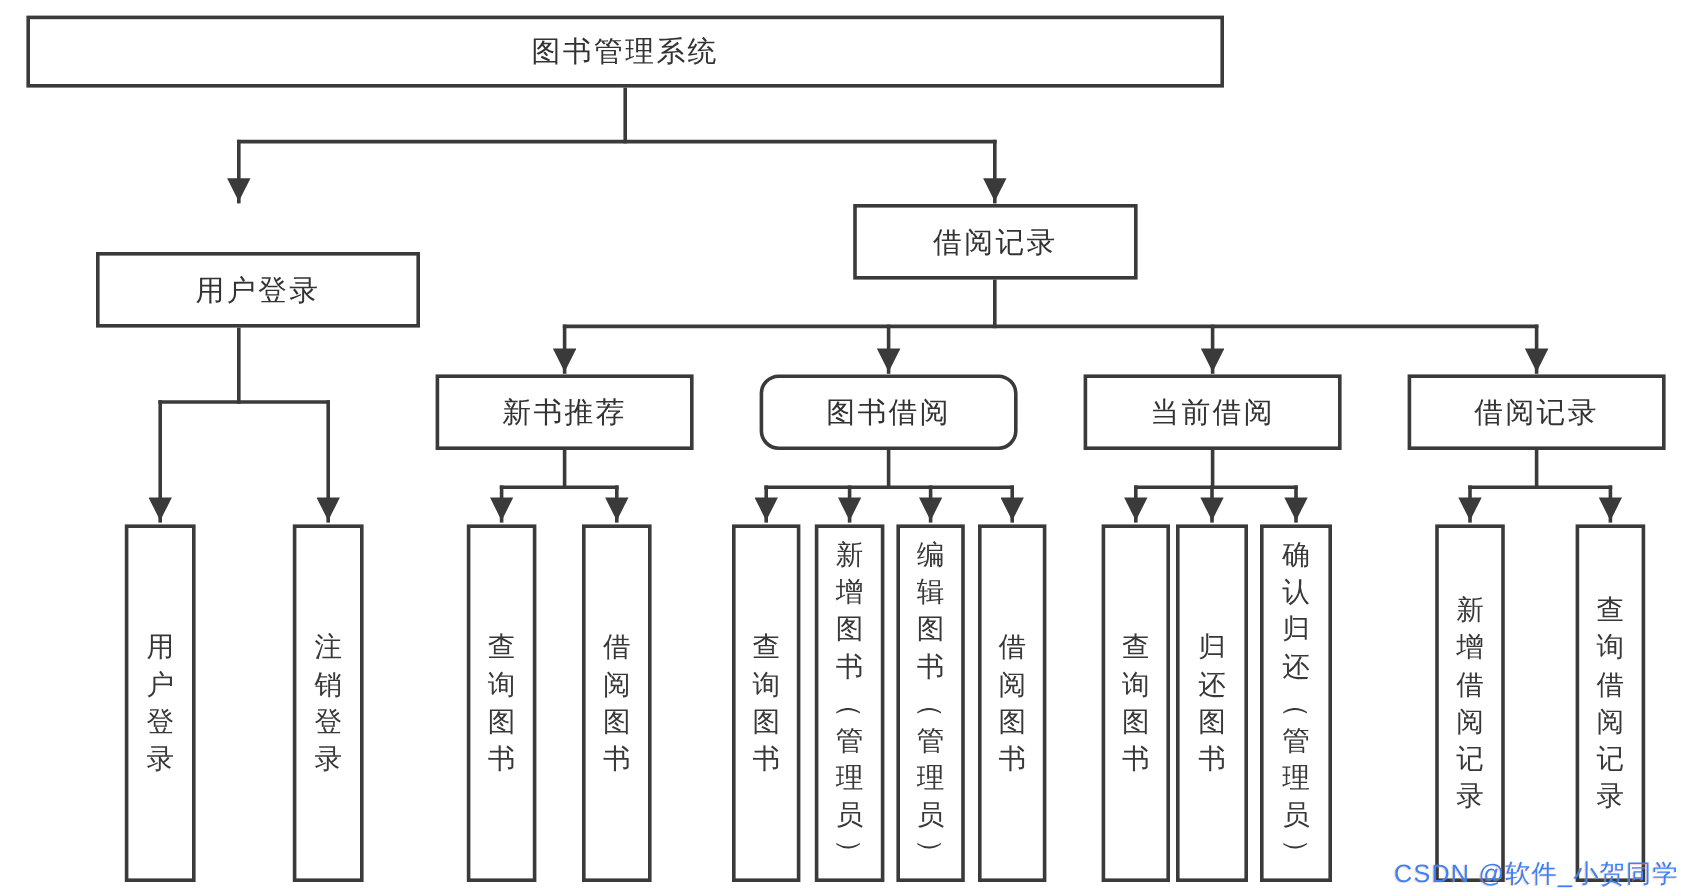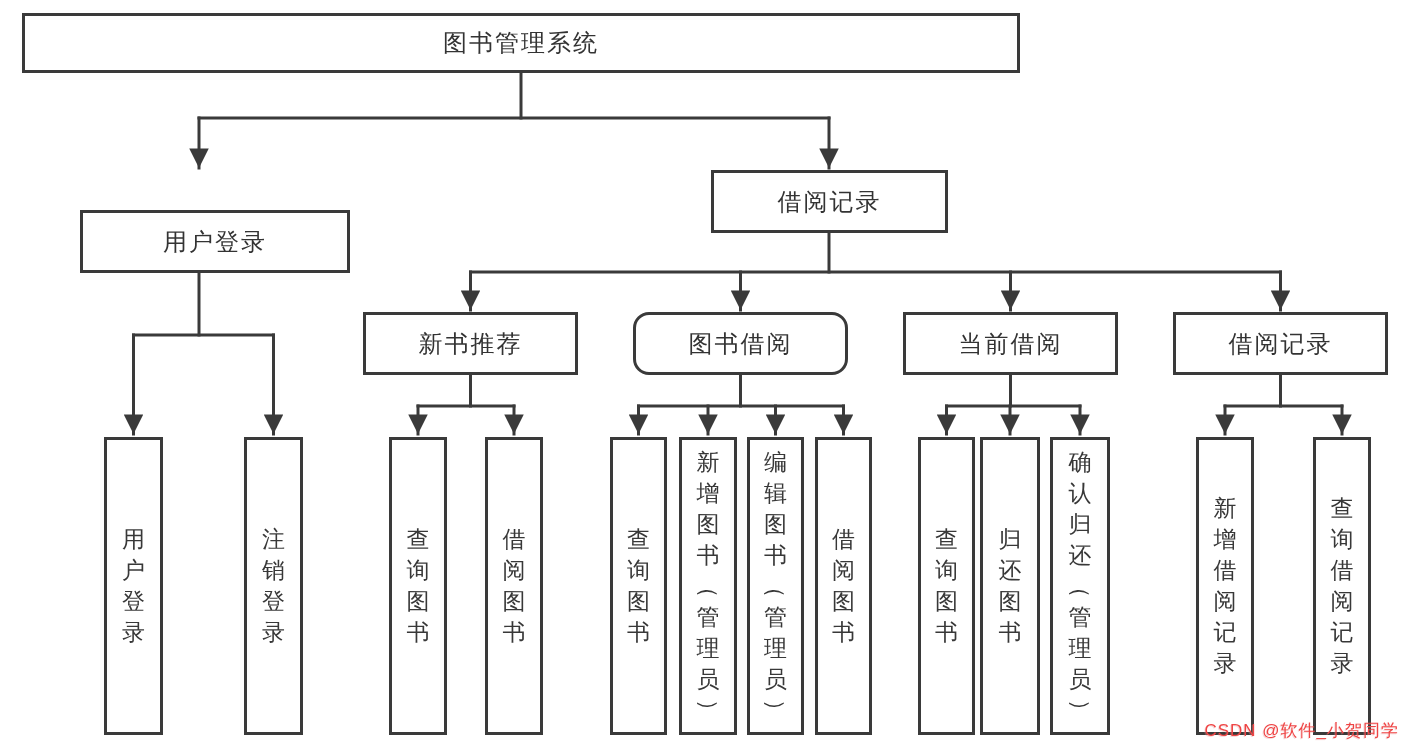--- a/index.html
+++ b/index.html
@@ -60,23 +60,23 @@
     font-size: 23px;
     line-height: 1;
     color: #383838;
   }
   .vtext span { display: block; }
   .vtext span.rot { transform: rotate(90deg); }
   .watermark {
     position: absolute;
     right: 6px;
     bottom: 5px;
-    font-size: 17px;
+    font-size: 21px;
     letter-spacing: 1px;
-    color: #ef4444;
+    color: #3b82f6;
     text-shadow: -1px 1px 0 rgba(230,150,150,0.35);
     white-space: nowrap;
   }
 </style>
 </head>
 <body>
 
 <div class="stage">
 
   <svg class="connectors" viewBox="0 0 1405 747" xmlns="http://www.w3.org/2000/svg">

